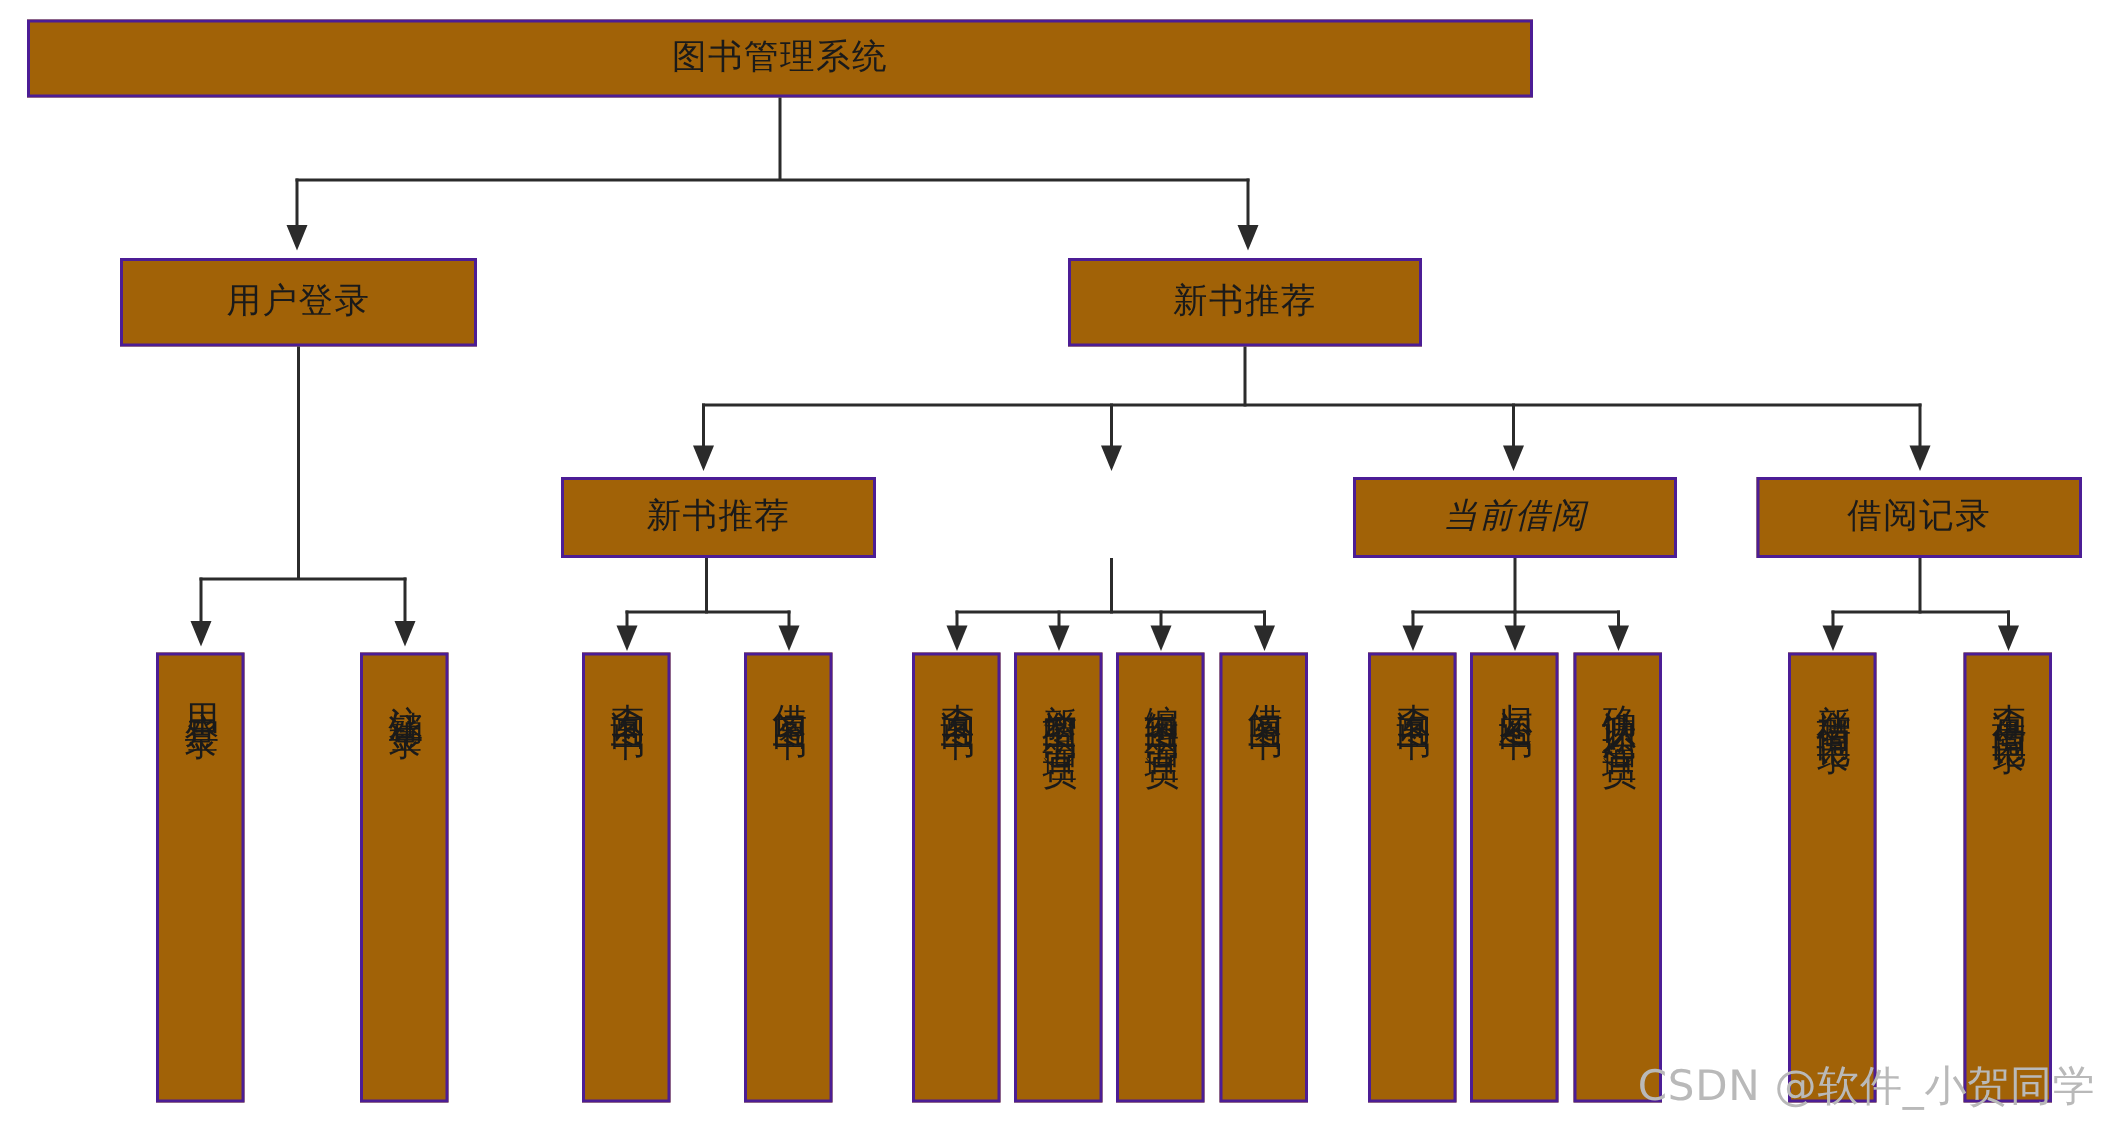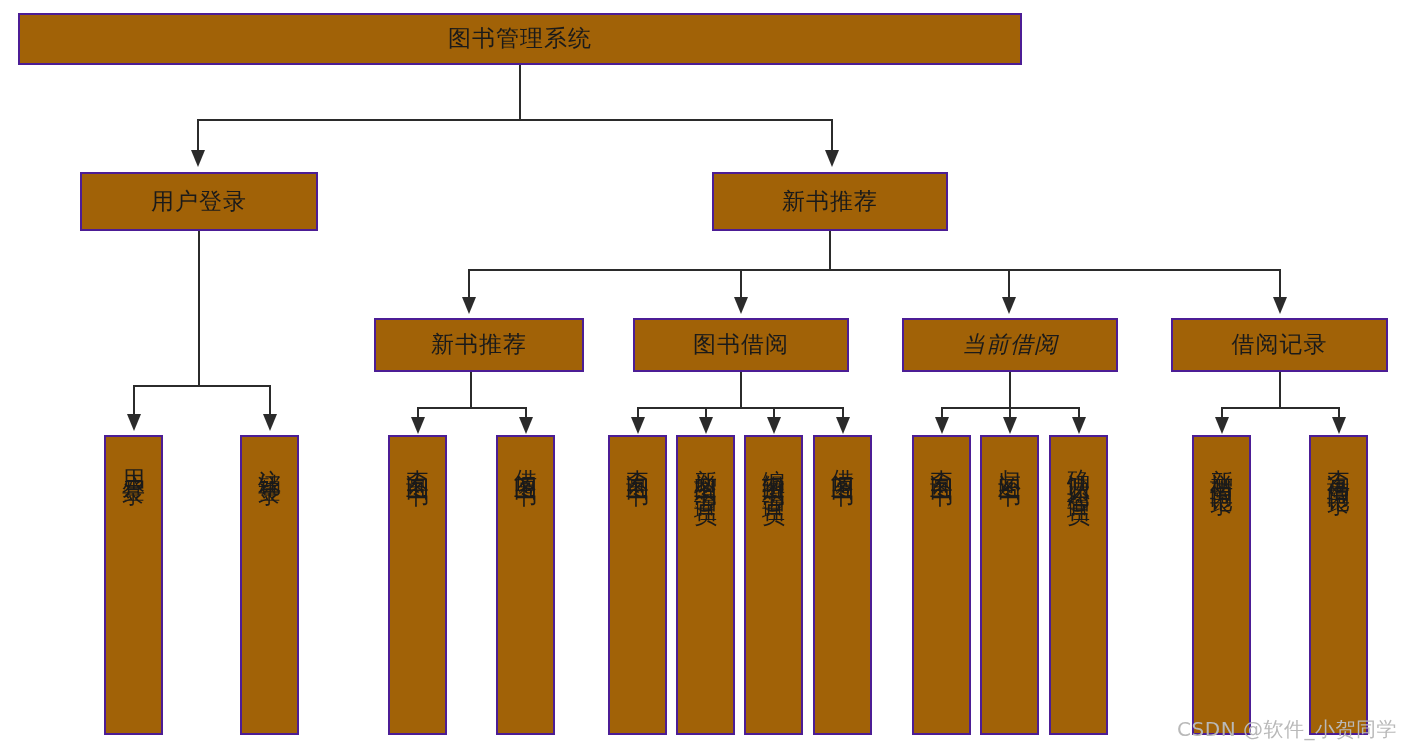--- a/index.html
+++ b/index.html
@@ -62,21 +62,21 @@
     width:0;height:0;
     border-left:7px solid transparent;
     border-right:7px solid transparent;
     border-top:17px solid #2b2b2b;
   }
   
   #watermark{
     position:absolute;
     right:8px;
     bottom:4px;
-    font-size:20px;
+    font-size:28px;
     color:#b9b9b9;
     white-space:nowrap;
     letter-spacing:0.5px;
     pointer-events:none;
   }
 </style>
 </head>
 <body>
 
 <div id="canvas">
@@ -119,23 +119,20 @@
   <div class="arrow" style="left:734px;top:297px;"></div>
 
   <div class="edge vline" style="left:1008px;top:269px;width:2px;height:32px;"></div>
   <div class="arrow" style="left:1002px;top:297px;"></div>
 
   <div class="edge vline" style="left:1279px;top:269px;width:2px;height:32px;"></div>
   <div class="arrow" style="left:1273px;top:297px;"></div>
 
   <div class="node horiz" style="left:362px;top:318px;width:210px;height:54px;margin-left:12px;">
     <span>新书推荐</span>
-  </div>
-  <div class="node horiz" style="left:633px;top:318px;width:216px;height:54px;">
-    <span>图书借阅</span>
   </div>
   <div class="node horiz" style="left:902px;top:318px;width:216px;height:54px;font-style:italic;">
     <span>当前借阅</span>
   </div>
   <div class="node horiz" style="left:1171px;top:318px;width:217px;height:54px;">
     <span>借阅记录</span>
   </div>
 
   <div class="edge vline" style="left:470px;top:372px;width:2px;height:37px;"></div>
   <div class="edge hline" style="left:417px;top:407px;width:110px;height:2px;"></div>

